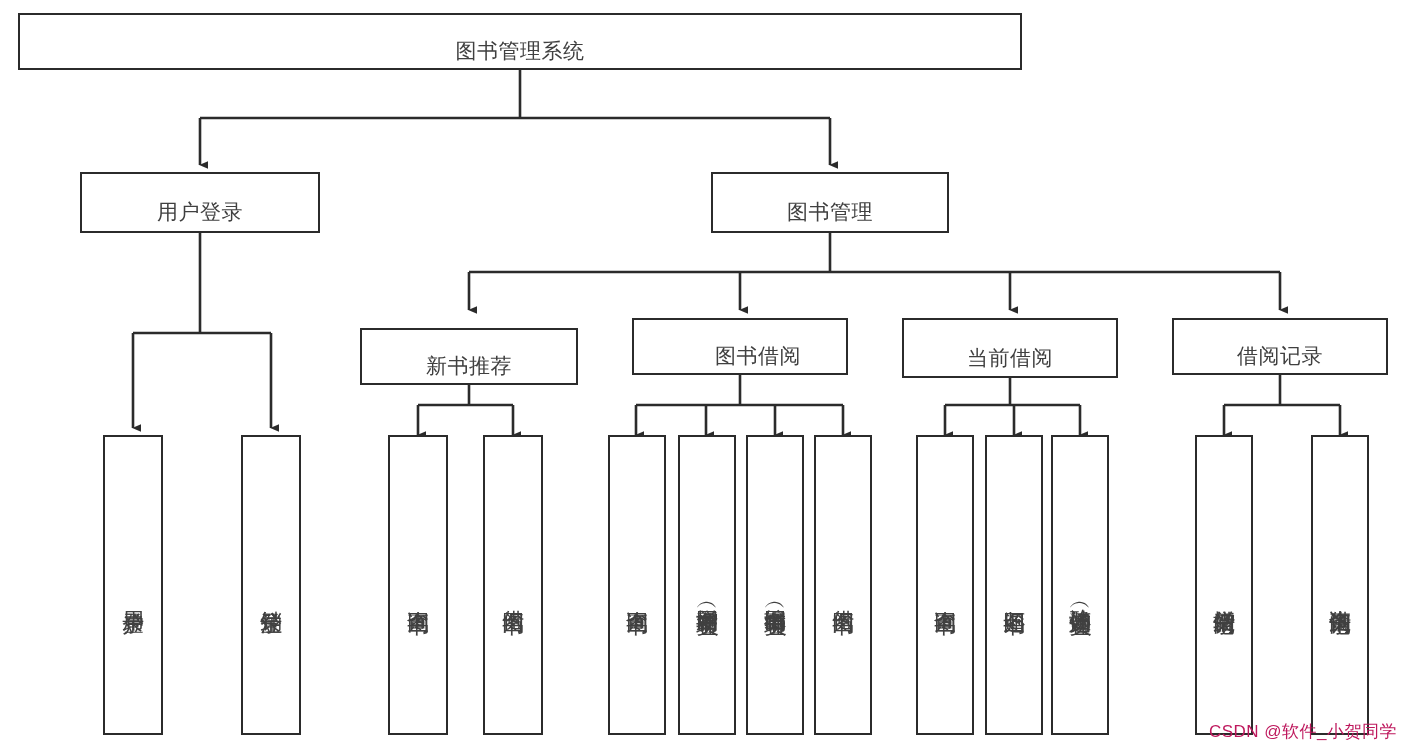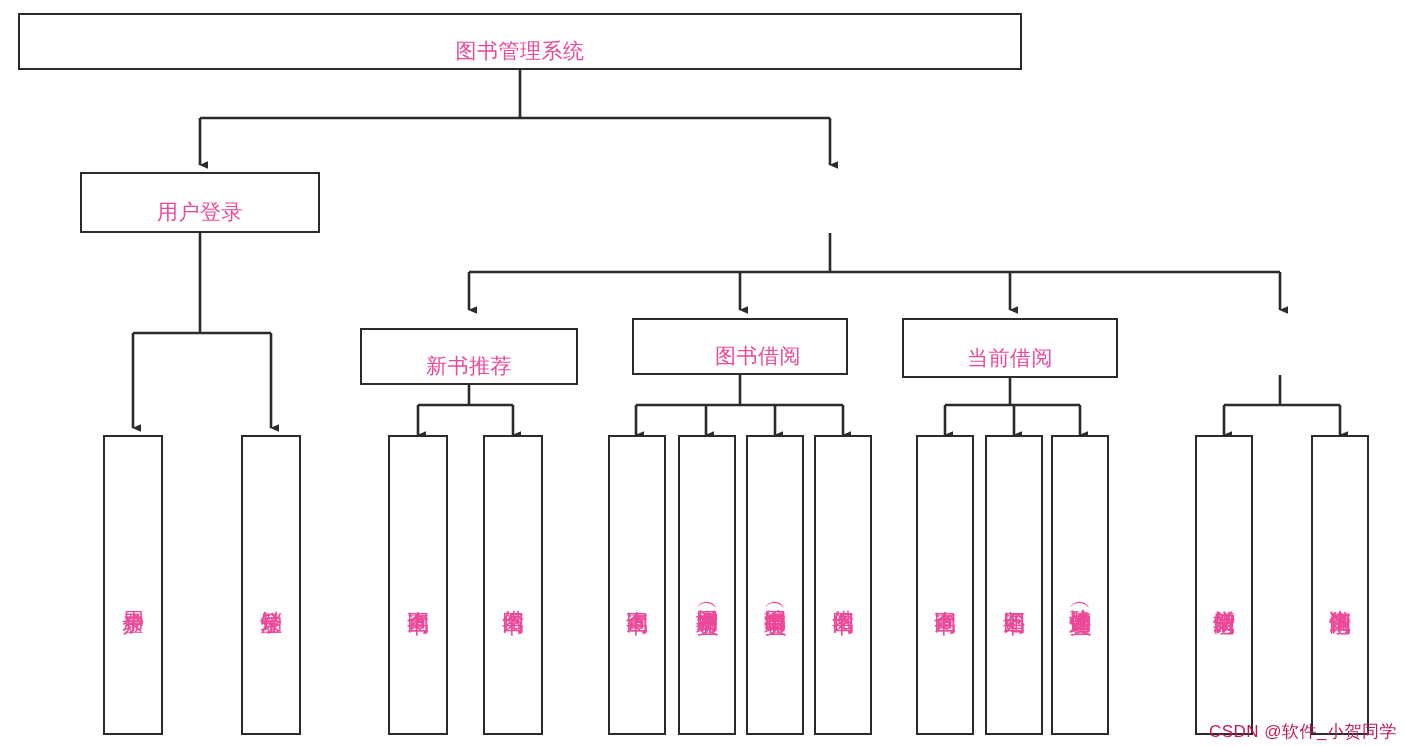--- a/index.html
+++ b/index.html
@@ -29,21 +29,21 @@
     position: absolute;
     box-sizing: border-box;
     background: #ffffff;
     border: 2px solid #2b2b2b;
     display: flex;
     align-items: center;
     justify-content: center;
     overflow: hidden;
   }
   .node-label {
-    color: #ec4899;
+    color: #404040;
     font-size: 21px;
     line-height: 1.18;
     letter-spacing: 0.5px;
     white-space: nowrap;
     text-align: center;
     margin-top: 20px;
   }
   .node-label.vertical {
     writing-mode: vertical-rl;
     text-orientation: upright;
@@ -132,30 +132,36 @@
     </g>
   </svg>
 
   <div class="node-box" style="left:18px; top:13px; width:1004px; height:57px;">
     <span class="node-label">图书管理系统</span>
   </div>
 
   <div class="node-box" style="left:80px; top:172px; width:240px; height:61px;">
     <span class="node-label">用户登录</span>
   </div>
+  <div class="node-box" style="left:711px; top:172px; width:238px; height:61px;">
+    <span class="node-label">图书管理</span>
+  </div>
 
   <div class="node-box" style="left:360px; top:328px; width:218px; height:57px;">
     <span class="node-label">新书推荐</span>
   </div>
   <div class="node-box" style="left:632px; top:318px; width:216px; height:57px;padding-left:36px;">
     <span class="node-label">图书借阅</span>
   </div>
   <div class="node-box" style="left:902px; top:318px; width:216px; height:60px;">
     <span class="node-label">当前借阅</span>
   </div>
+  <div class="node-box" style="left:1172px; top:318px; width:216px; height:57px;">
+    <span class="node-label">借阅记录</span>
+  </div>
 
   <div class="node-box" style="left:103px; top:435px; width:60px; height:300px;">
     <span class="node-label vertical">用户登录</span>
   </div>
   <div class="node-box" style="left:241px; top:435px; width:60px; height:300px;">
     <span class="node-label vertical">注销登录</span>
   </div>
 
   <div class="node-box" style="left:388px; top:435px; width:60px; height:300px;">
     <span class="node-label vertical">查询图书</span>

